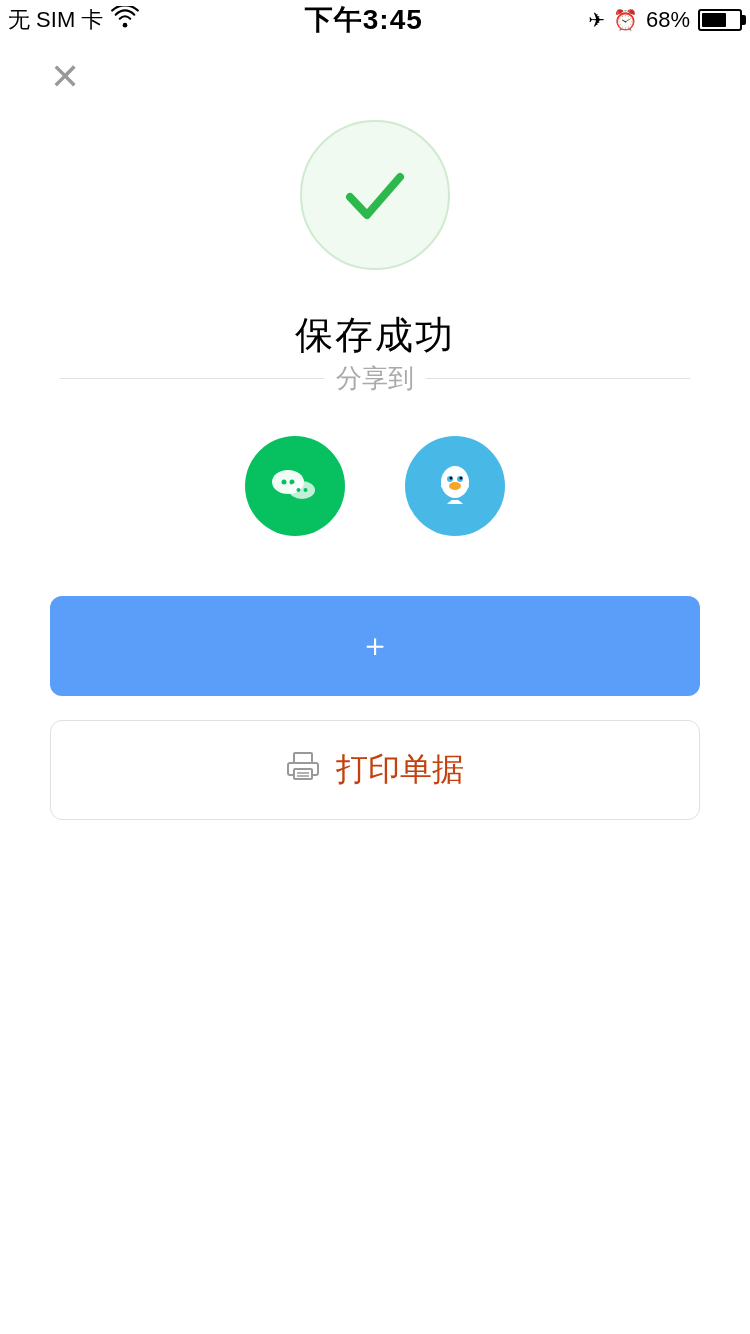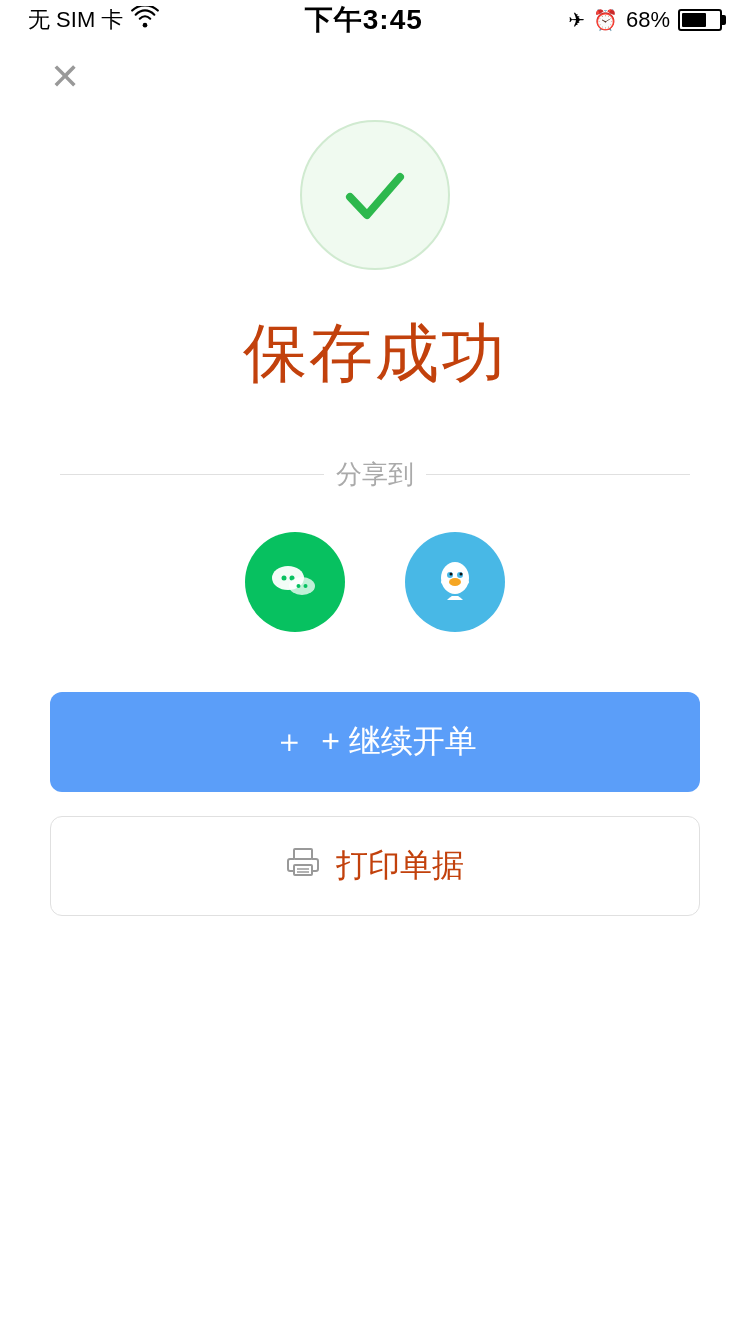--- a/index.html
+++ b/index.html
@@ -12,21 +12,21 @@
       overflow-x: hidden;
     }
 
     
     .status-bar {
       width: 100%;
       height: 40px;
       display: flex;
       align-items: center;
       justify-content: space-between;
-      padding: 0 28px;
+      padding: 0 8px;
       font-size: 24px;
       font-weight: 500;
       color: #000;
     }
     .status-left {
       display: flex;
       align-items: center;
       gap: 8px;
       font-size: 22px;
     }
@@ -107,24 +107,23 @@
       justify-content: center;
       margin-bottom: 40px;
     }
     .check-circle svg {
       width: 80px;
       height: 80px;
     }
 
     
     .success-title {
-      font-size: 64px;
+      font-size: 38px;
       font-weight: 400;
-      color: #c2410c;
-      margin-bottom: 60px;
+      color: #000000;
       letter-spacing: 2px;
     }
 
     
     .share-section {
       width: 100%;
       display: flex;
       flex-direction: column;
       align-items: center;
       margin-bottom: 60px;
@@ -279,21 +278,20 @@
           <path d="M27 44 C27 44 24 46 22 48 L38 48 C36 46 33 44 33 44 Z" fill="white"></path>
         </svg>
       </div>
     </div>
   </div>
 
   <div class="action-buttons">
 
     <button class="action-btn primary">
       <span class="action-btn-icon">＋</span>
-      <span class="action-btn-label">+ 继续开单</span>
     </button>
 
     <button class="action-btn secondary">
       <span class="action-btn-icon">
         <svg width="34" height="34" viewBox="0 0 34 34" fill="none" xmlns="http://www.w3.org/2000/svg">
           <rect x="8" y="4" width="18" height="10" rx="1" stroke="#999" stroke-width="2" fill="none"></rect>
           <rect x="8" y="20" width="18" height="10" rx="1" stroke="#999" stroke-width="2" fill="none"></rect>
           <path d="M8 14 H4 C3 14 2 15 2 16 V24 C2 25 3 26 4 26 H8" stroke="#999" stroke-width="2" fill="none"></path>
           <path d="M26 14 H30 C31 14 32 15 32 16 V24 C32 25 31 26 30 26 H26" stroke="#999" stroke-width="2" fill="none"></path>
           <line x1="11" y1="24" x2="23" y2="24" stroke="#999" stroke-width="1.5"></line>

